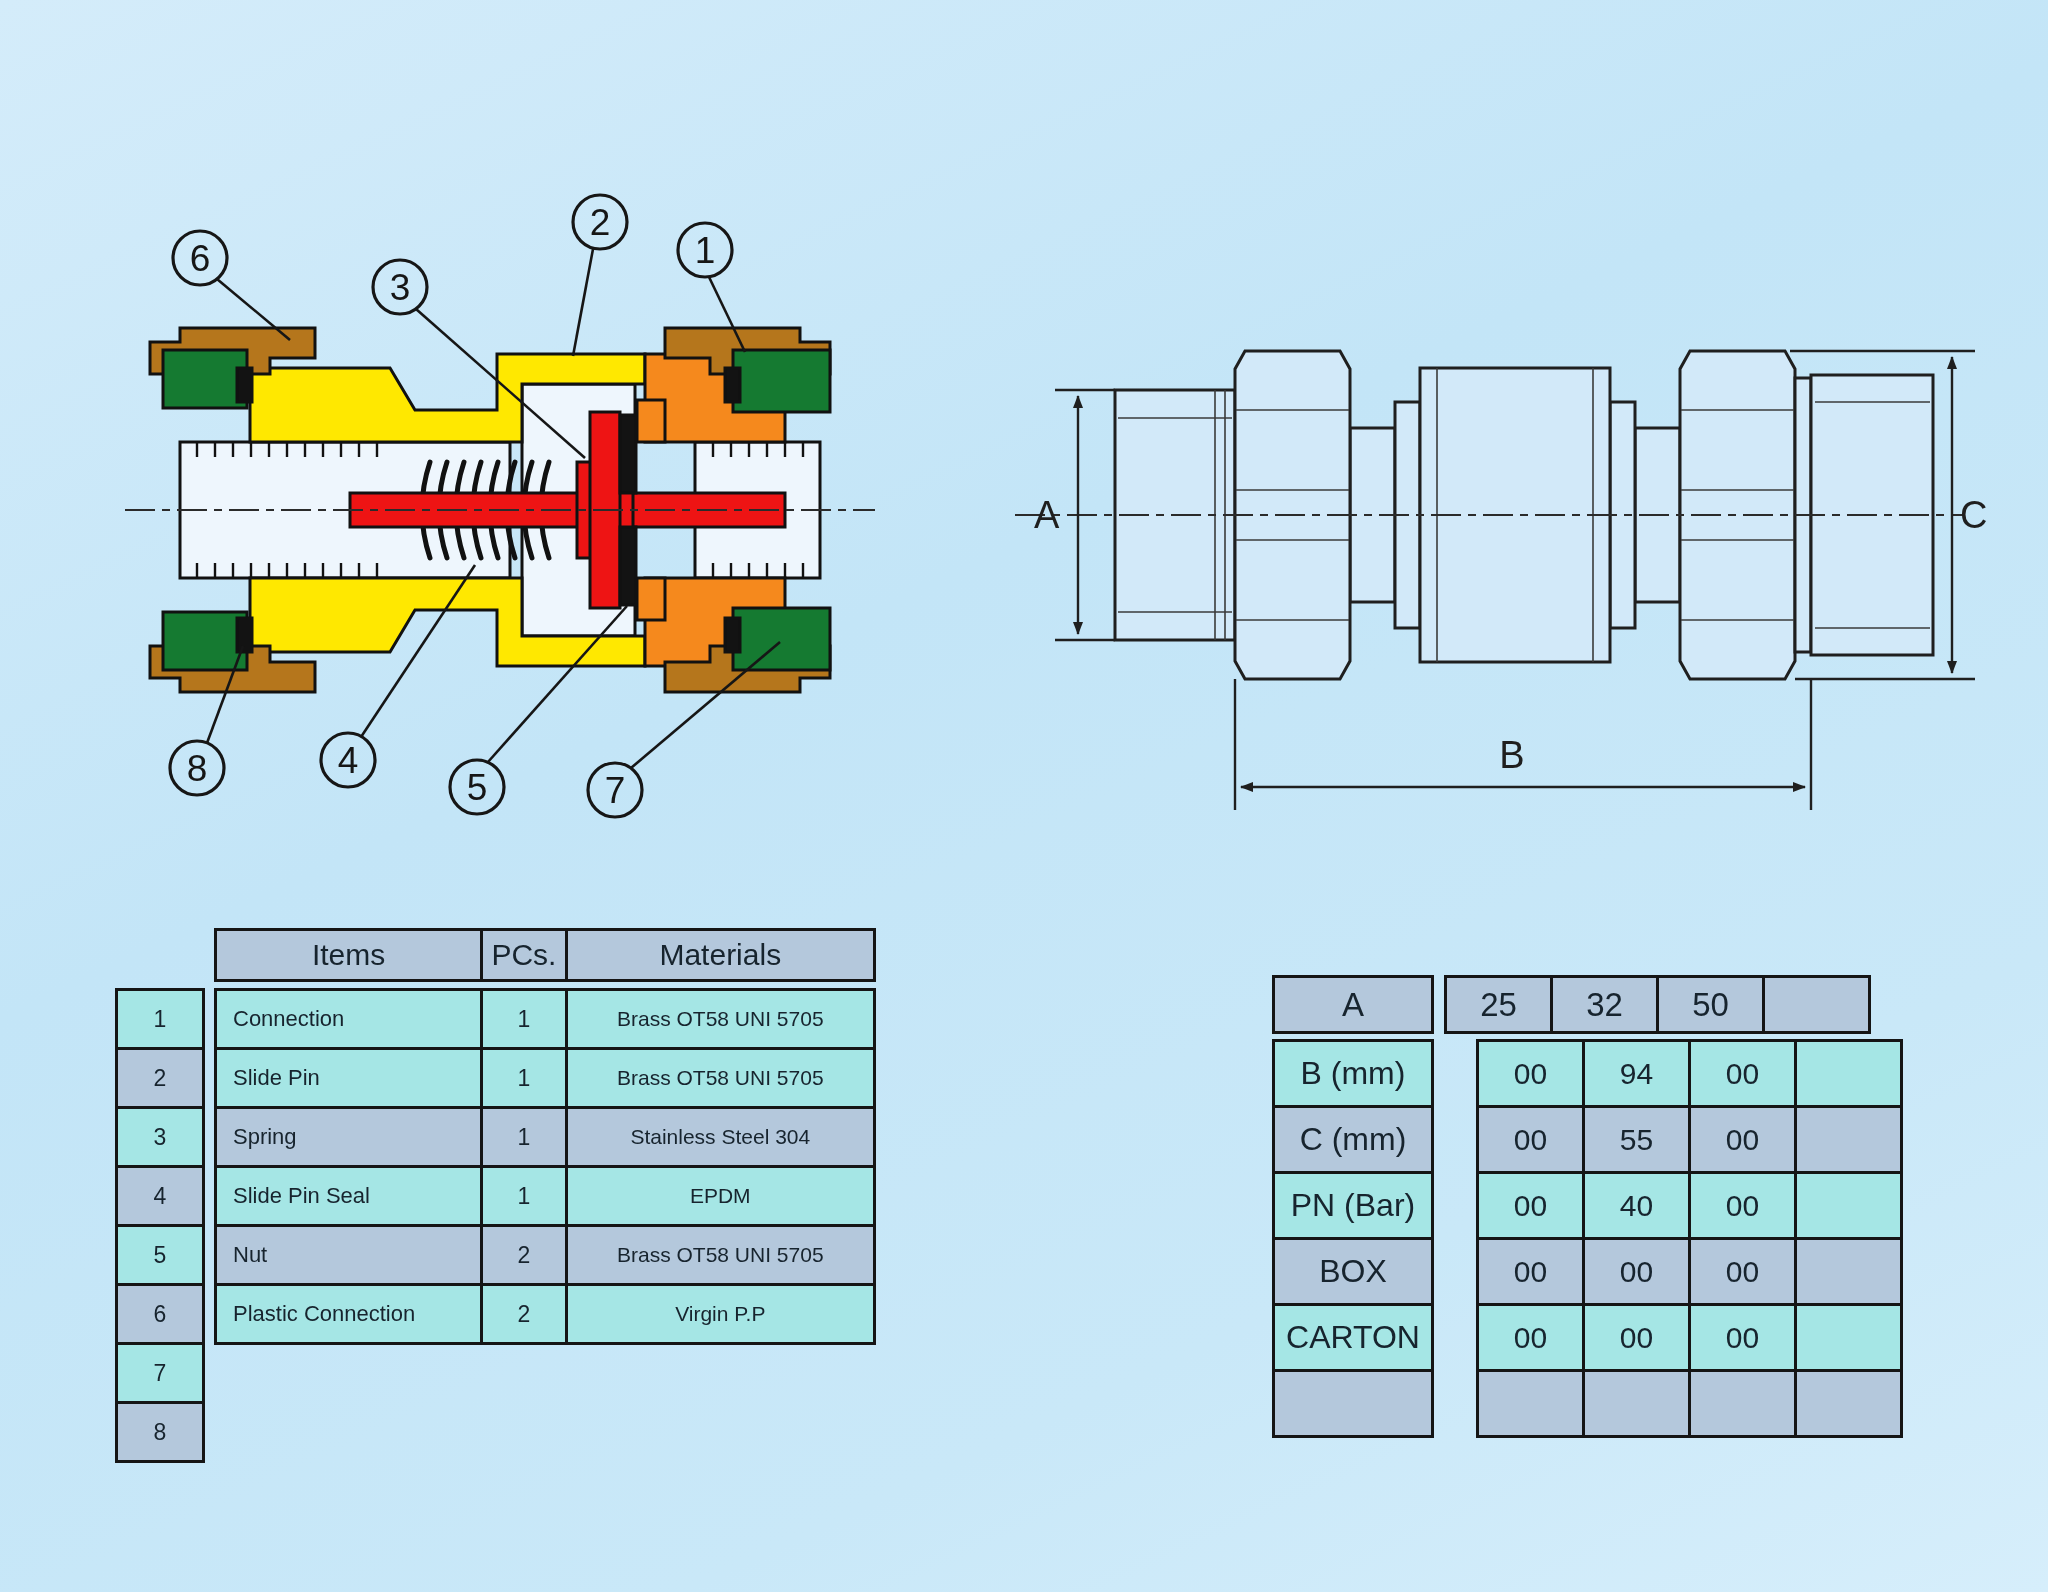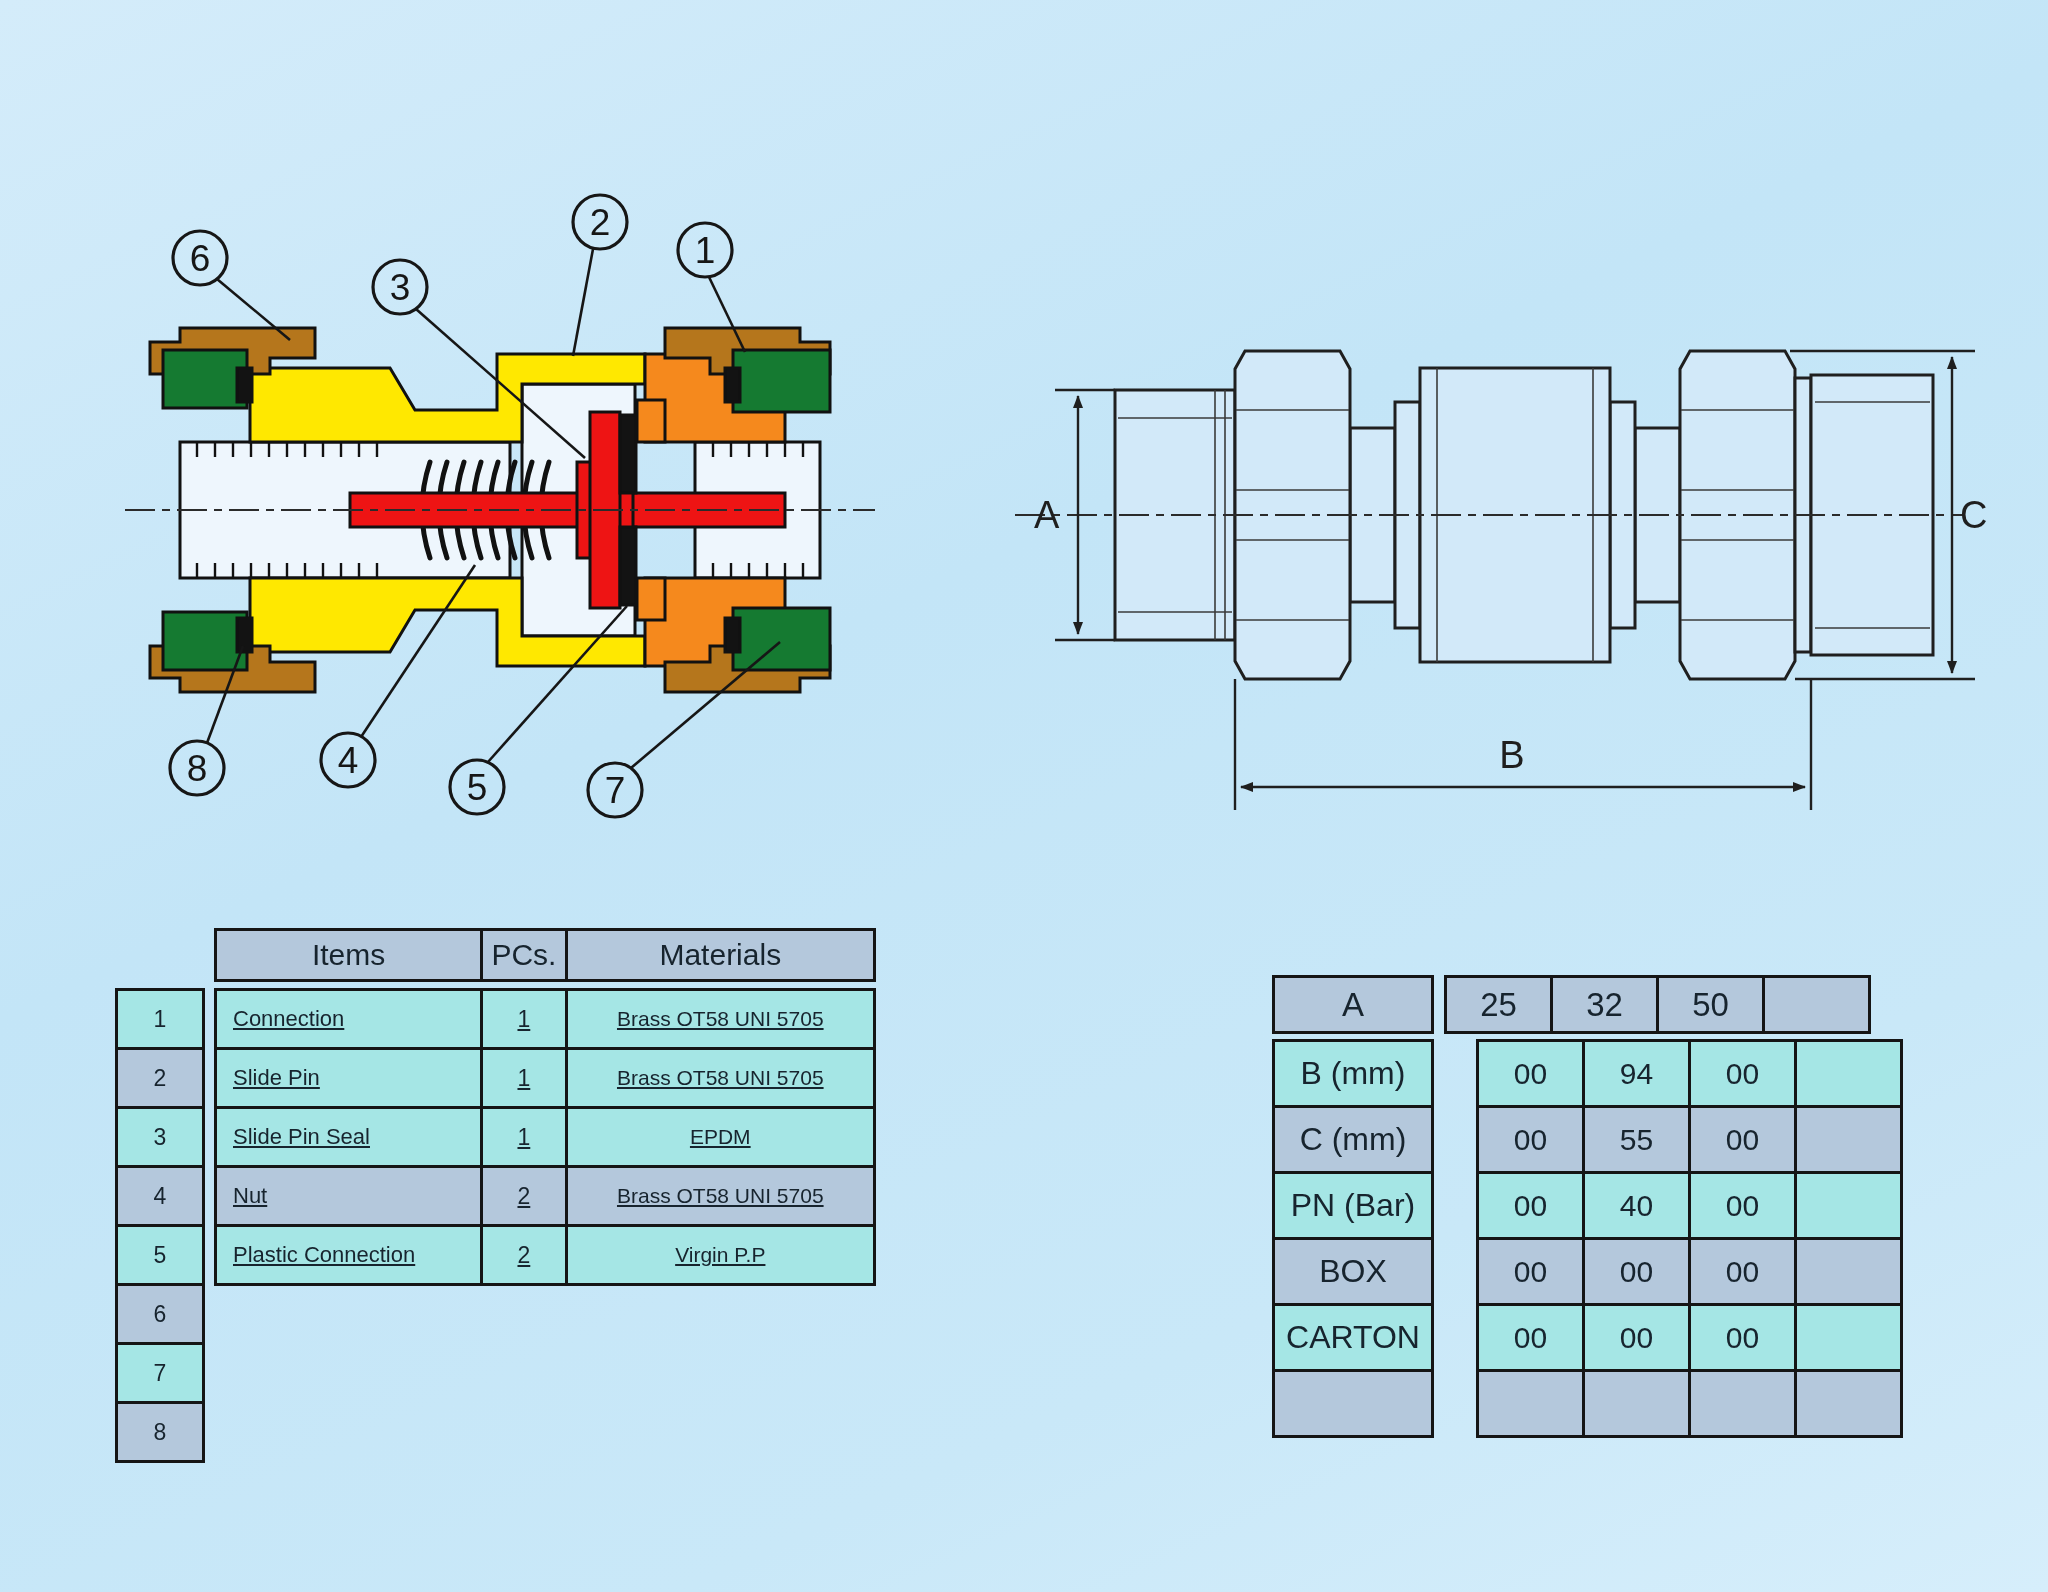--- a/index.html
+++ b/index.html
@@ -18,21 +18,21 @@
         color:#17242e;overflow:hidden;white-space:nowrap;font-weight:normal;padding:0;}
   .row-cyan td,.row-cyan th{background:#a5e6e5;}
   .row-blue td,.row-blue th{background:#b4c8dc;}
   .hdr td,.hdr th{background:#b4c8dc;}
 
   .parts-group{position:absolute;left:115px;top:928px;width:900px;height:540px;}
   .parts-num{left:0;top:60px;width:90px;}
   .parts-num td{height:56px;font-size:23px;}
   .parts-hdr{left:99px;top:0;width:662px;border-radius:7px;}
   .parts-hdr th{height:48px;font-size:30px;}
-  .parts-main{left:99px;top:60px;width:662px;text-decoration:underline;}
+  .parts-main{left:99px;top:60px;width:662px;}
   .parts-main td{height:56px;font-size:23px;}
   .col-item{width:265px;} .col-pcs{width:84px;} .col-mat{width:307px;}
   .cell-item{text-align:left !important;padding-left:16px !important;font-size:22px !important;}
   .cell-mat{font-size:21px !important;}
 
   .spec-group{position:absolute;left:1272px;top:975px;width:620px;height:480px;}
   .spec-lab-hdr{left:0;top:0;width:162px;}
   .spec-lab-hdr th{height:53px;font-size:33px;}
   .spec-val-hdr{left:172px;top:0;width:412px;}
   .spec-val-hdr th{height:53px;font-size:33px;width:103px;}
@@ -315,20 +315,25 @@
         <tr class="row-cyan">
           <td class="cell-item">Connection</td>
           <td>1</td>
           <td class="cell-mat">Brass OT58 UNI 5705</td>
         </tr>
         <tr class="row-cyan">
           <td class="cell-item">Slide Pin</td>
           <td>1</td>
           <td class="cell-mat">Brass OT58 UNI 5705</td>
         </tr>
+        <tr class="row-blue">
+          <td class="cell-item">Spring</td>
+          <td>1</td>
+          <td class="cell-mat">Stainless Steel 304</td>
+        </tr>
         <tr class="row-cyan">
           <td class="cell-item">Slide Pin Seal</td>
           <td>1</td>
           <td class="cell-mat">EPDM</td>
         </tr>
         <tr class="row-blue">
           <td class="cell-item">Nut</td>
           <td>2</td>
           <td class="cell-mat">Brass OT58 UNI 5705</td>
         </tr>

